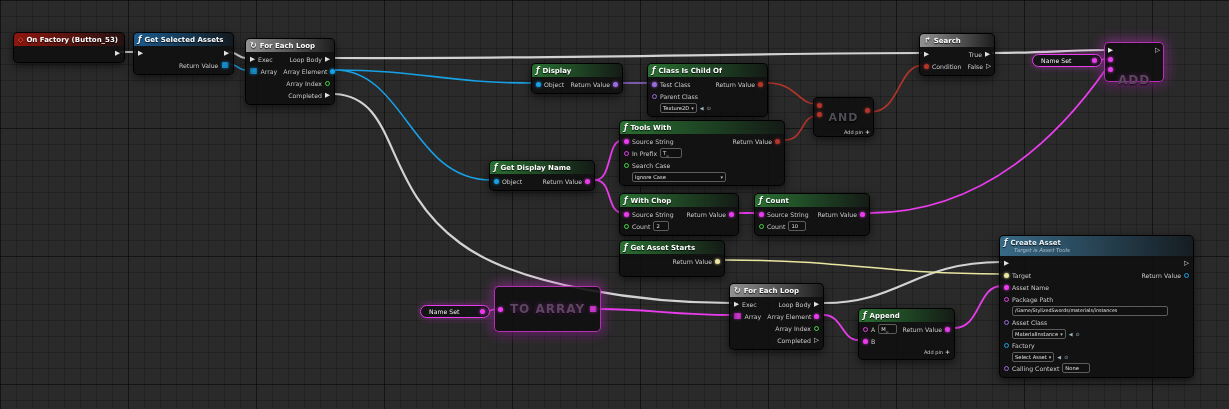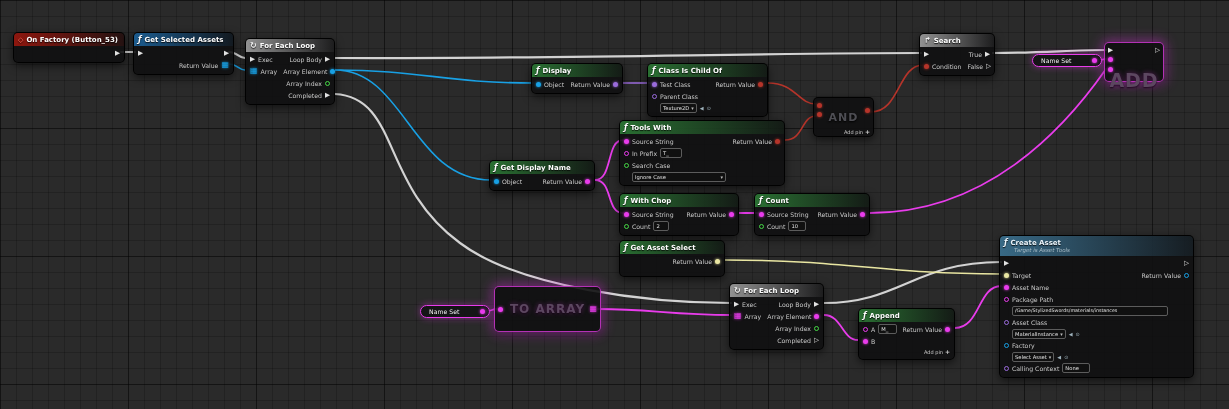--- a/index.html
+++ b/index.html
@@ -347,21 +347,21 @@
         <span class="dotp o c-int"></span>
         <span class="lbl">Count</span>
         <span class="tbox" style="width:12px;">10</span>
       </div>
     </div>
   </div>
 
   <div class="node" style="left:619px;top:240px;width:106px;padding-bottom:6px;">
     <div class="hdr hdr-green">
       <span class="ficon">ƒ</span>
-      <span>Get Asset Select</span>
+      <span>Get Asset Starts</span>
     </div>
     <div class="rows">
       <div class="row">
         <span class="sp"></span>
         <span class="lbl">Return Value</span>
         <span class="dotp f c-tools"></span>
       </div>
     </div>
   </div>
 
@@ -499,21 +499,21 @@
         <span class="tbox" style="width:22px;">None</span>
       </div>
     </div>
   </div>
 
   <div class="node bignode sel" style="left:1104px;top:42px;width:60px;height:40px;">
     <span class="execp apin" style="left:3px;top:4px;">▶</span>
     <span class="dotp f c-str apin" style="left:3px;top:14px;"></span>
     <span class="dotp f c-str apin" style="left:3px;top:24px;"></span>
     <span class="execp apin" style="right:3px;top:4px;">▷</span>
-    <span class="bigtext" style="font-size:19px;margin-top:36px;">ADD</span>
+    <span class="bigtext" style="font-size:12px;margin-top:36px;">ADD</span>
   </div>
 
   <div class="pill" style="left:1032px;top:54px;width:70px;">
     <span>Name Set</span>
     <span class="sp"></span>
     <span class="dotp f c-str"></span>
   </div>
 
 </div>
 

